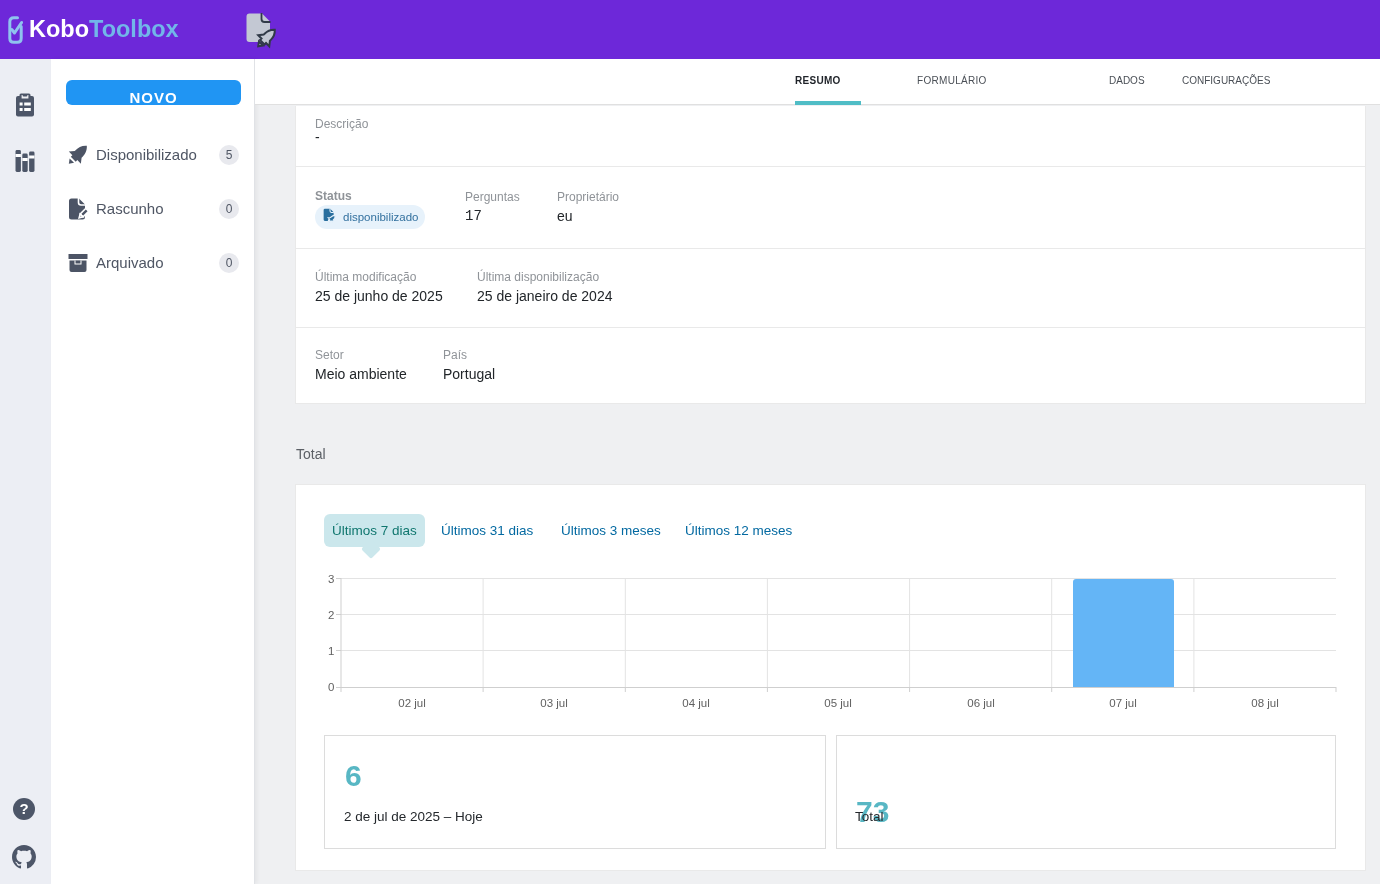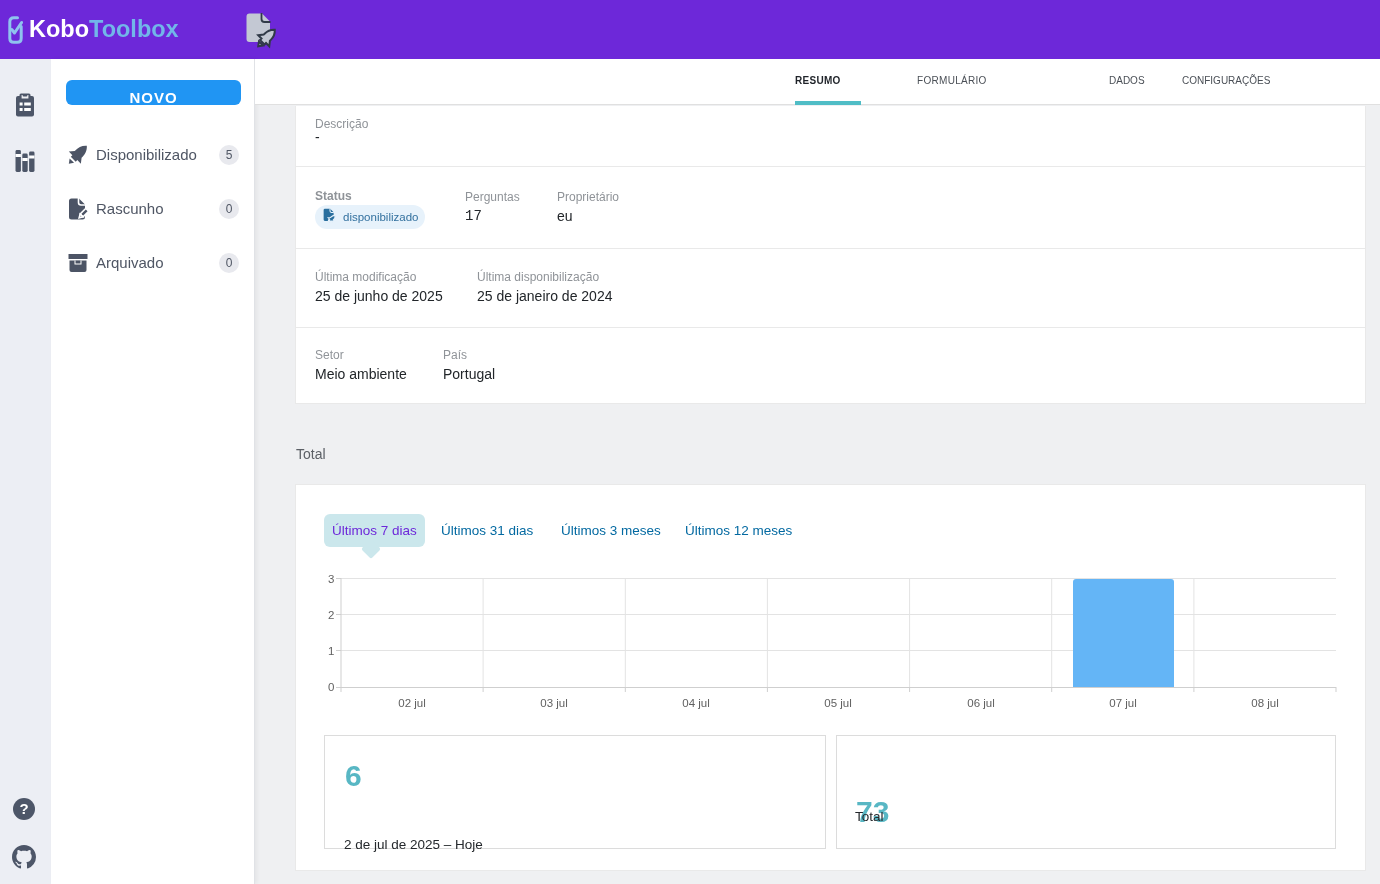--- a/index.html
+++ b/index.html
@@ -36,21 +36,21 @@
 #card1 { position:absolute; left:295px; top:106px; width:1071px; height:298px; background:#fff; border:1px solid #e9e9e9; border-top:none; }
 .sep { position:absolute; left:295px; width:1071px; height:1px; background:#e9e9e9; }
 .lbl { position:absolute; font-size:12px; color:#8f9398; }
 .val { position:absolute; font-size:14px; color:#22262a; }
 #pill { position:absolute; left:315px; top:205px; height:24px; border-radius:12px; background:#e7f2fb; padding:0 7px 0 8px; line-height:24px; font-size:11.5px; color:#33719f; }
 #pill svg { vertical-align:-3px; margin-right:6px; }
 
 
 #envlabel { position:absolute; left:296px; top:446px; font-size:14px; color:#5c6066; }
 #card2 { position:absolute; left:295px; top:484px; width:1071px; height:387px; background:#fff; border:1px solid #e9e9e9; }
-#selpill { position:absolute; left:324px; top:514px; height:33px; border-radius:6px; background:#cbe7ec; font-size:13.5px; color:#6d28d9; line-height:33px; padding:0 8px; }
+#selpill { position:absolute; left:324px; top:514px; height:33px; border-radius:6px; background:#cbe7ec; font-size:13.5px; color:#0f766e; line-height:33px; padding:0 8px; }
 #ptail { position:absolute; left:364px; top:542px; width:14px; height:14px; background:#cbe7ec; transform:rotate(45deg); border-radius:2px; }
 .rangeopt { position:absolute; top:523px; font-size:13.5px; color:#0369a1; }
 
 
 .sumbox { position:absolute; top:735px; height:114px; background:#fff; border:1px solid #dcdcdc; }
 .bignum { position:absolute; font-size:30px; font-weight:bold; color:#58b7c4; line-height:30px; }
 .sublbl { position:absolute; font-size:13.5px; color:#24282c; line-height:16px; }
 </style>
 </head>
 <body>
@@ -226,15 +226,15 @@
     <text x="518" y="141">05 jul</text>
     <text x="661" y="141">06 jul</text>
     <text x="803" y="141">07 jul</text>
     <text x="945" y="141">08 jul</text>
   </g>
 </svg>
 
 <div class="sumbox" style="left:324px; width:502px;"></div>
 <div class="sumbox" style="left:836px; width:500px;"></div>
 <div class="bignum" style="left:345px; top:761px;">6</div>
-<div class="sublbl" style="left:344px; top:809px;margin-top:28px;">2 de jul de 2025 – Hoje</div>
+<div class="sublbl" style="left:344px; top:809px;">2 de jul de 2025 – Hoje</div>
 <div class="bignum" style="left:856px; top:797px;text-align:right;">73</div>
 <div class="sublbl" style="left:855px; top:809px;">Total</div>
 
 </body></html>

